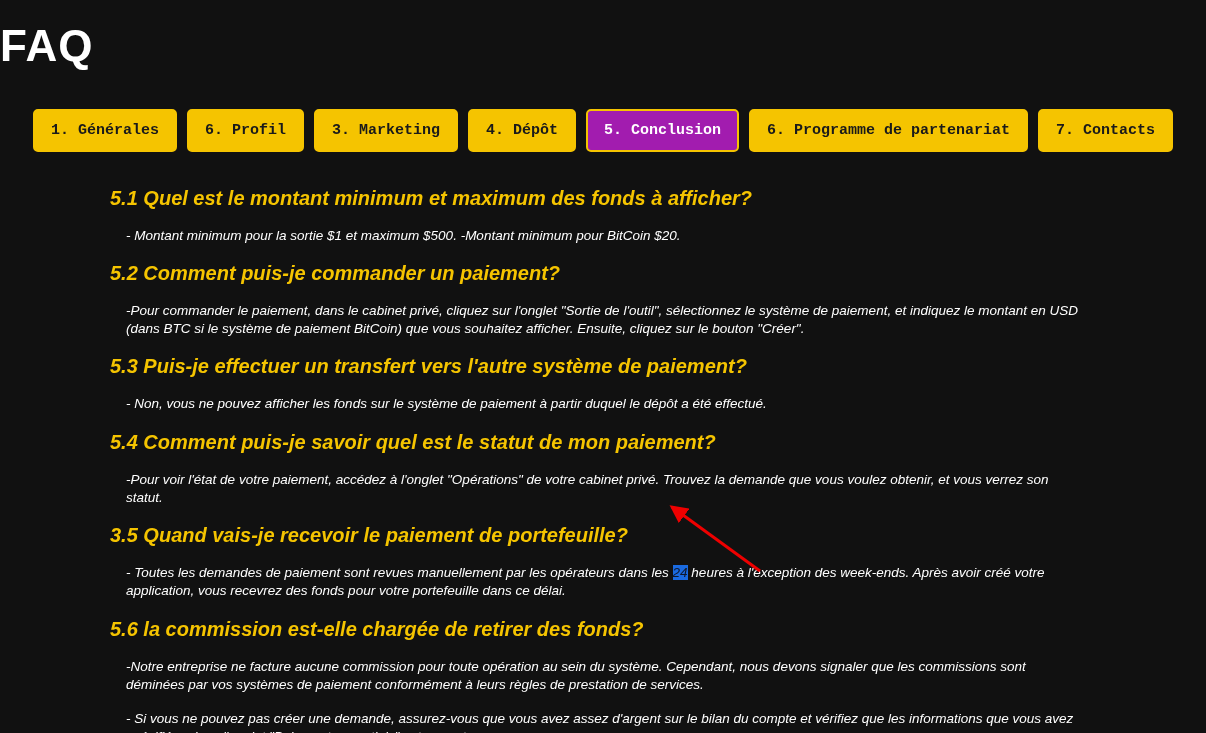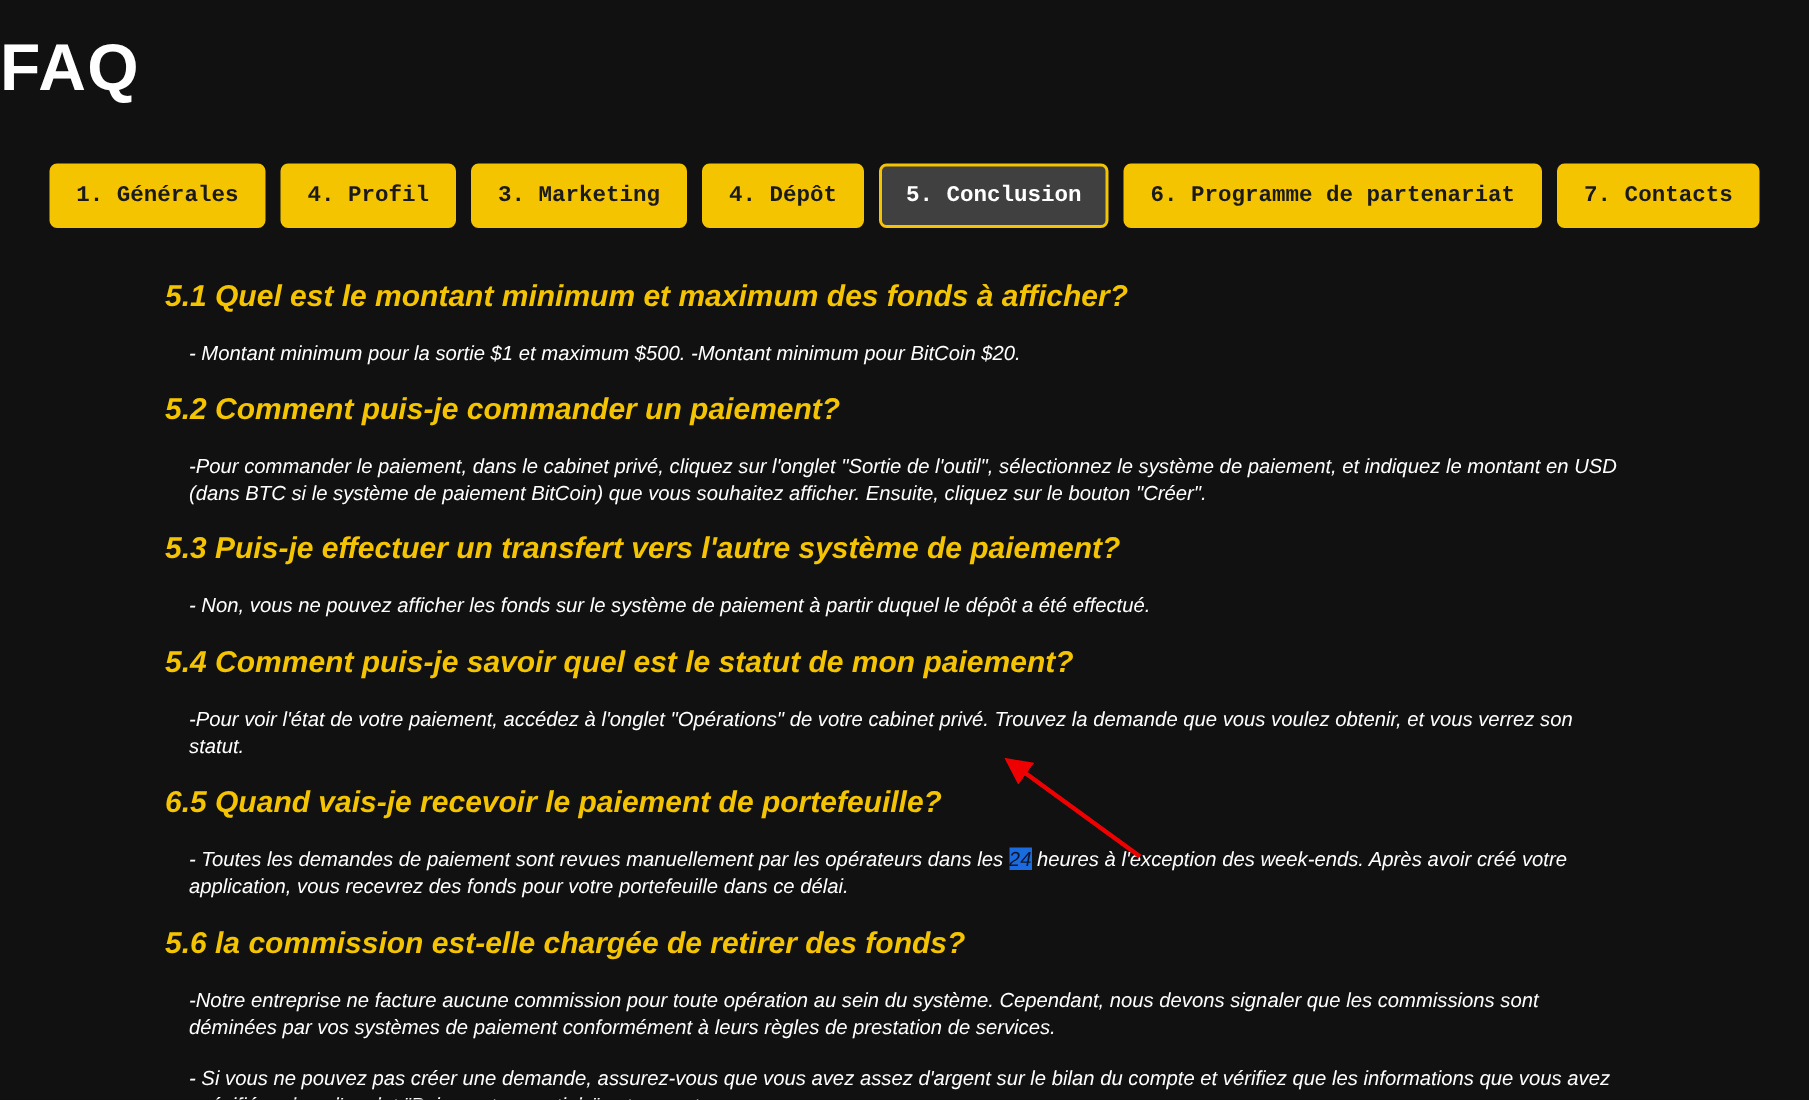--- a/index.html
+++ b/index.html
@@ -44,21 +44,21 @@
     font-size: 15px;
     font-weight: bold;
     padding: 12px 16px;
     border-radius: 5px;
     border: 2px solid #f5c400;
     white-space: nowrap;
     cursor: pointer;
     line-height: 1;
   }
   .tab.active {
-    background: #404040;
+    background: #a21caf;
     color: #ffffff;
     border: 2px solid #f5c400;
   }
   .content {
     margin-top: 34px;
     padding: 0 110px 0 110px;
     font-style: italic;
   }
   .qa {
     margin-bottom: 16px;
@@ -92,21 +92,21 @@
 </style>
 </head>
 <body>
 
 <div class="page">
 
   <h1 class="page-title">FAQ</h1>
 
   <div class="tabs">
     <div class="tab">1. Générales</div>
-    <div class="tab">4. Profil</div>
+    <div class="tab">6. Profil</div>
     <div class="tab">3. Marketing</div>
     <div class="tab">4. Dépôt</div>
     <div class="tab active">5. Conclusion</div>
     <div class="tab">6. Programme de partenariat</div>
     <div class="tab">7. Contacts</div>
   </div>
 
   <div class="content">
 
     <div class="qa">
@@ -123,21 +123,21 @@
       <p class="question">5.3 Puis-je effectuer un transfert vers l'autre système de paiement?</p>
       <p class="answer">- Non, vous ne pouvez afficher les fonds sur le système de paiement à partir duquel le dépôt a été effectué.</p>
     </div>
 
     <div class="qa">
       <p class="question">5.4 Comment puis-je savoir quel est le statut de mon paiement?</p>
       <p class="answer">-Pour voir l'état de votre paiement, accédez à l'onglet "Opérations" de votre cabinet privé. Trouvez la demande que vous voulez obtenir, et vous verrez son statut.</p>
     </div>
 
     <div class="qa">
-      <p class="question">6.5 Quand vais-je recevoir le paiement de portefeuille?</p>
+      <p class="question">3.5 Quand vais-je recevoir le paiement de portefeuille?</p>
       <p class="answer"><span>- Toutes les demandes de paiement sont revues manuellement par les opérateurs dans les </span><span class="hl">24</span><span> heures à l'exception des week-ends. Après avoir créé votre application, vous recevrez des fonds pour votre portefeuille dans ce délai.</span></p>
     </div>
 
     <div class="qa">
       <p class="question">5.6 la commission est-elle chargée de retirer des fonds?</p>
       <p class="answer">-Notre entreprise ne facture aucune commission pour toute opération au sein du système. Cependant, nous devons signaler que les commissions sont déminées par vos systèmes de paiement conformément à leurs règles de prestation de services.</p>
     </div>
 
     <div class="qa">
       <p class="answer">- Si vous ne pouvez pas créer une demande, assurez-vous que vous avez assez d'argent sur le bilan du compte et vérifiez que les informations que vous avez spécifiées dans l'onglet "Paiement essentials" est correcte.</p>

